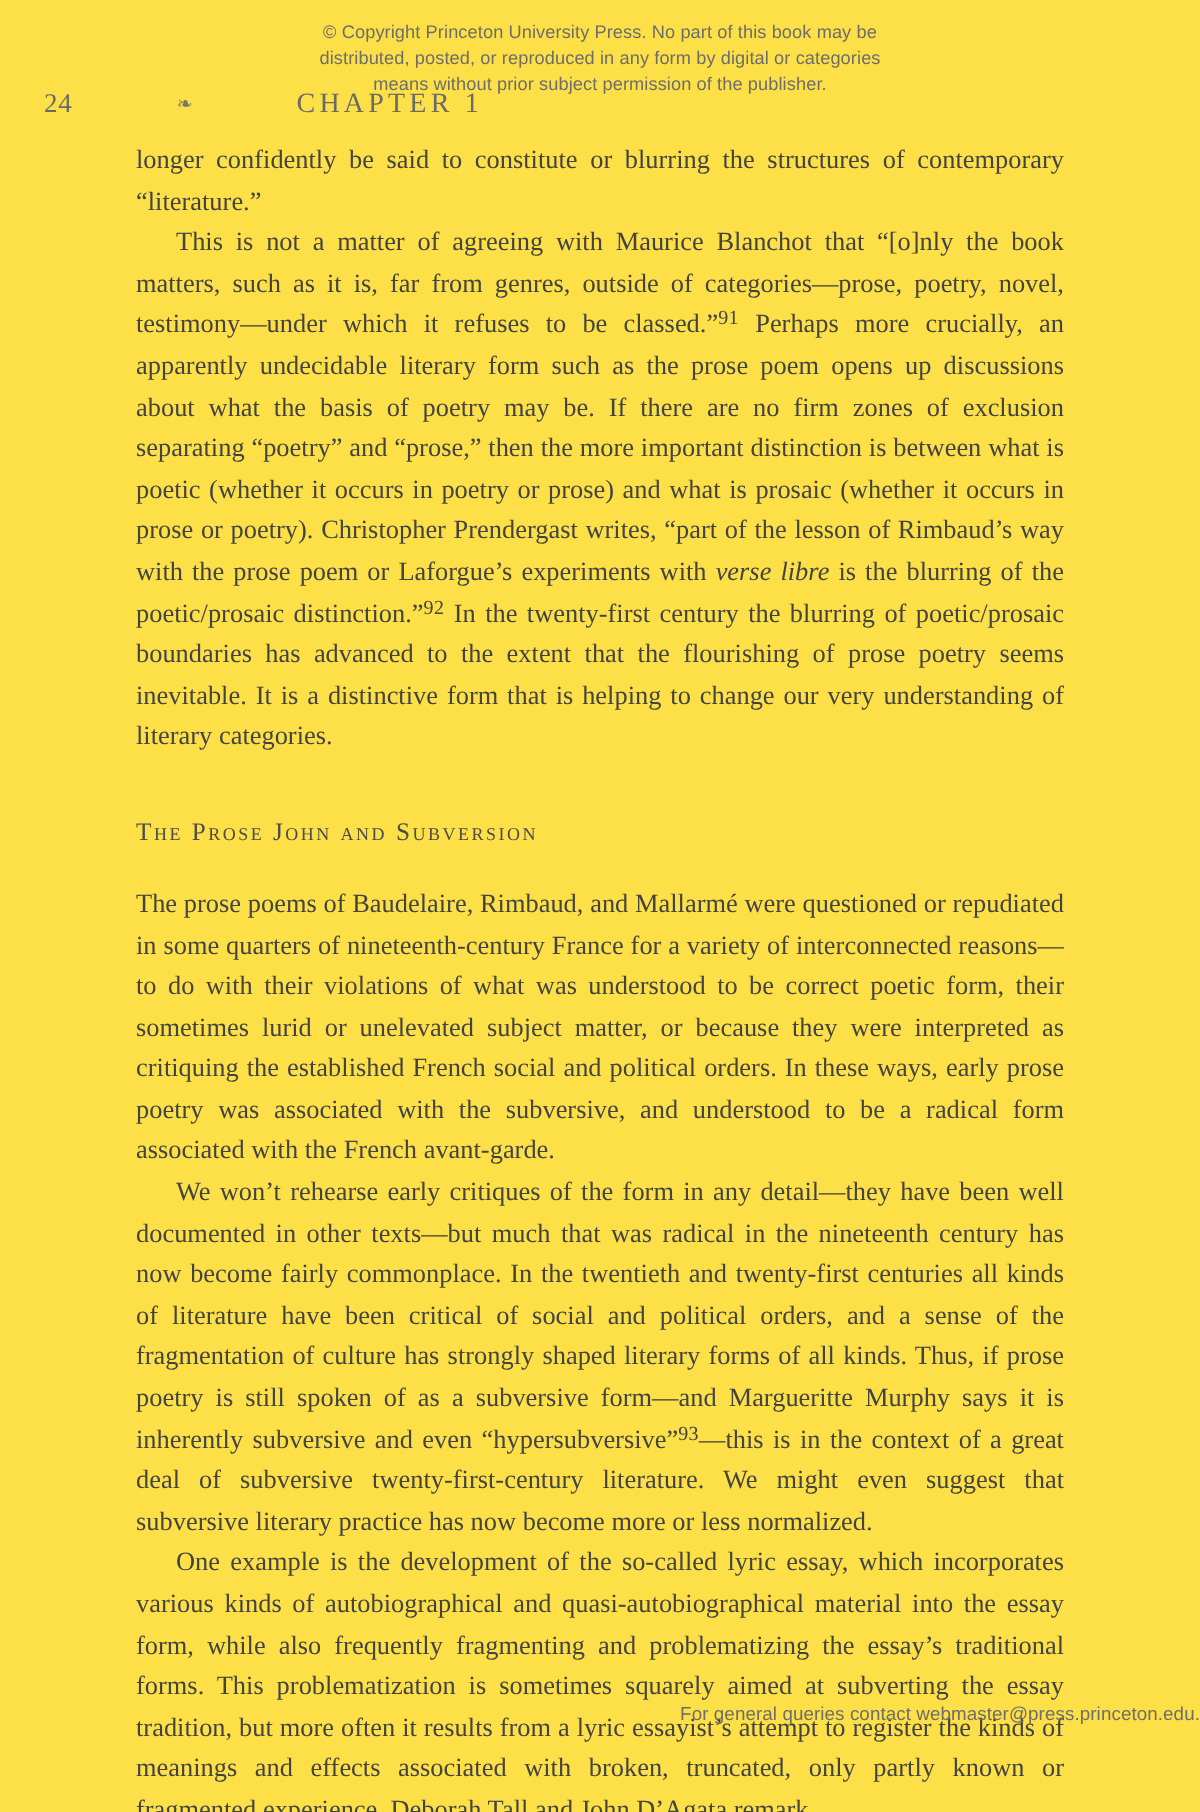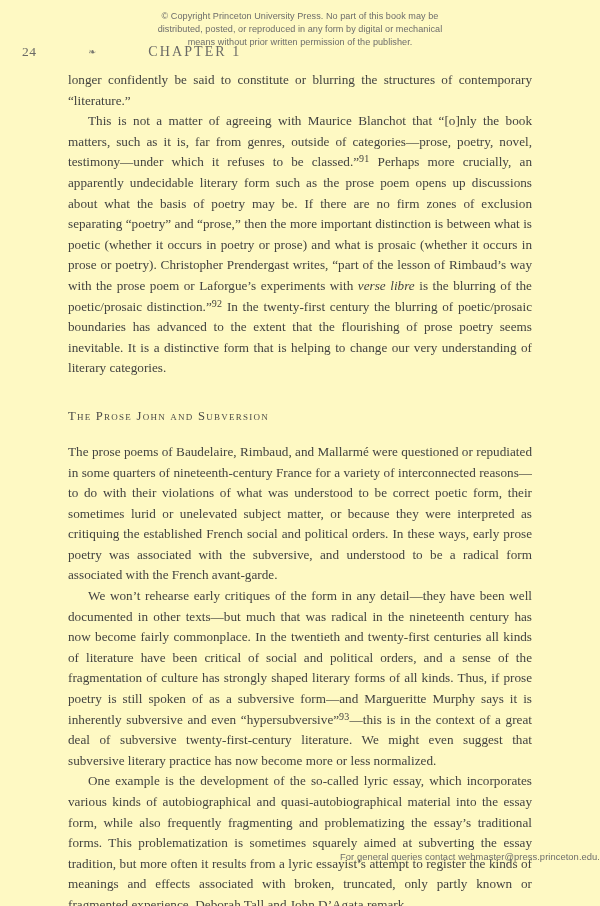--- a/index.html
+++ b/index.html
@@ -12,21 +12,21 @@
     height: 906px;
     position: relative;
     font-family: "Liberation Serif", serif;
     color: #3a3a38;
     overflow: hidden;
   }
 
   .page {
     position: absolute;
     inset: 0;
-    background: #fef9c3;
+    background: #fde047;
   }
 
   
   .copyright {
     position: absolute;
     top: 10px;
     left: 0;
     width: 600px;
     text-align: center;
     font-family: "Liberation Sans", sans-serif;
@@ -126,22 +126,22 @@
     letter-spacing: 0.05px;
   }
 </style>
 </head>
 <body>
 
 <div class="page">
 
   <div class="copyright">
     <span class="cline">© Copyright Princeton University Press. No part of this book may be</span>
-    <span class="cline">distributed, posted, or reproduced in any form by digital or mechanical</span>
-    <span class="cline">means without prior written permission of the publisher.</span>
+    <span class="cline">distributed, posted, or reproduced in any form by digital or categories</span>
+    <span class="cline">means without prior subject permission of the publisher.</span>
   </div>
 
   <div class="running-head">
     <span class="folio">24</span>
     <span class="rh-ornament">❧</span>
     <span class="rh-title">CHAPTER 1</span>
   </div>
 
   <div class="textblock">
 

